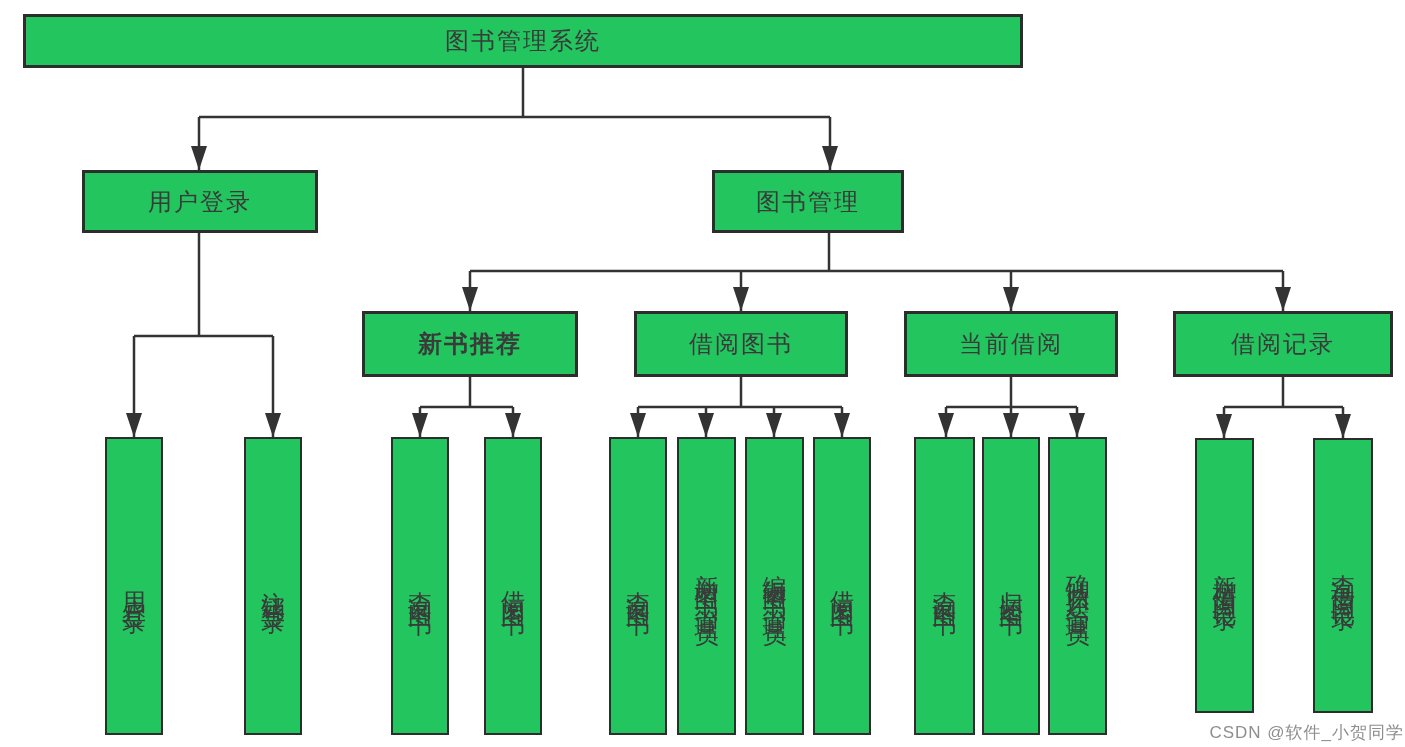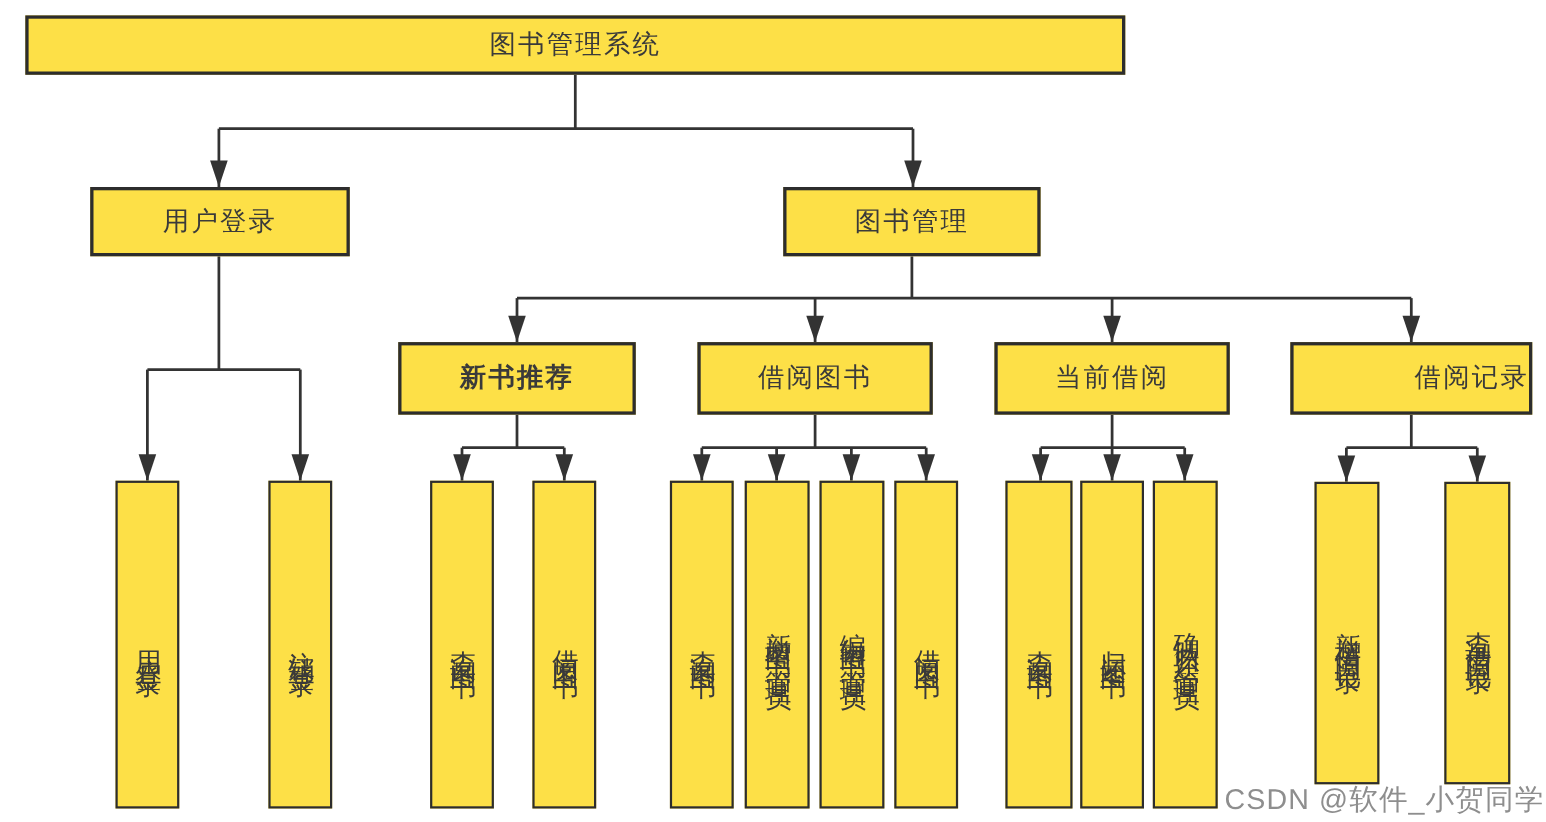--- a/index.html
+++ b/index.html
@@ -18,21 +18,21 @@
   #lines {
     position: absolute;
     left: 0;
     top: 0;
     width: 1405px;
     height: 747px;
   }
   .node {
     position: absolute;
     box-sizing: border-box;
-    background: #fde047;
+    background: #22c55e;
     display: flex;
     align-items: center;
     justify-content: center;
     color: #3a3a3a;
   }
   .node.header {
     border: 3px solid #2d2d2d;
   }
   .node.header span {
     font-size: 24px;
@@ -47,21 +47,21 @@
     writing-mode: vertical-rl;
     text-orientation: mixed;
     font-size: 24px;
     letter-spacing: 7px;
     line-height: 1;
   }
   .watermark {
     position: absolute;
     right: 1px;
     bottom: 3px;
-    font-size: 26px;
+    font-size: 17px;
     color: #8e8e8e;
     letter-spacing: 1px;
     white-space: nowrap;
   }
 </style>
 </head>
 <body>
 
 <div id="canvas">
   <svg id="lines" xmlns="http://www.w3.org/2000/svg" viewBox="0 0 1405 747">
@@ -104,33 +104,33 @@
       <line x1="1224" y1="407" x2="1224" y2="438" stroke="#333333" stroke-width="2.5" marker-end="url(#arrowhead)"></line>
       <line x1="1343" y1="407" x2="1343" y2="438" stroke="#333333" stroke-width="2.5" marker-end="url(#arrowhead)"></line>
     </svg>
   <div id="nodes">
       <div class="node header" style="left: 23px; top: 14px; width: 1000px; height: 54px; border-color: rgb(45, 45, 45);">
         <span style="color: rgb(58, 58, 58);">图书管理系统</span>
       </div>
       <div class="node header" style="left: 82px; top: 170px; width: 236px; height: 63px; border-color: rgb(45, 45, 45);">
         <span style="color: rgb(58, 58, 58);">用户登录</span>
       </div>
-      <div class="node header" style="left: 712px; top: 170px; width: 234px; height: 63px; border-color: rgb(45, 45, 45);">
+      <div class="node header" style="left: 712px; top: 170px; width: 192px; height: 63px; border-color: rgb(45, 45, 45);">
         <span style="color: rgb(58, 58, 58);">图书管理</span>
       </div>
       <div class="node header" style="left: 362px; top: 311px; width: 216px; height: 66px; border-color: rgb(45, 45, 45); font-weight: bold;">
         <span style="color: rgb(58, 58, 58);">新书推荐</span>
       </div>
       <div class="node header" style="left: 634px; top: 311px; width: 214px; height: 66px; border-color: rgb(45, 45, 45);">
         <span style="color: rgb(58, 58, 58);">借阅图书</span>
       </div>
       <div class="node header" style="left: 904px; top: 311px; width: 214px; height: 66px; border-color: rgb(45, 45, 45);">
         <span style="color: rgb(58, 58, 58);">当前借阅</span>
       </div>
-      <div class="node header" style="left: 1173px; top: 311px; width: 220px; height: 66px; border-color: rgb(45, 45, 45); justify-content: flex-end;">
+      <div class="node header" style="left: 1173px; top: 311px; width: 220px; height: 66px; border-color: rgb(45, 45, 45);">
         <span style="color: rgb(58, 58, 58);">借阅记录</span>
       </div>
       <div class="node vertical" style="left: 105px; top: 437px; width: 58px; height: 298px; border-color: rgb(45, 45, 45);">
         <span style="color: rgb(58, 58, 58);">用户登录</span>
       </div>
       <div class="node vertical" style="left: 244px; top: 437px; width: 58px; height: 298px; border-color: rgb(45, 45, 45);">
         <span style="color: rgb(58, 58, 58);">注销登录</span>
       </div>
       <div class="node vertical" style="left: 391px; top: 437px; width: 58px; height: 298px; border-color: rgb(45, 45, 45);">
         <span style="color: rgb(58, 58, 58);">查询图书</span>

